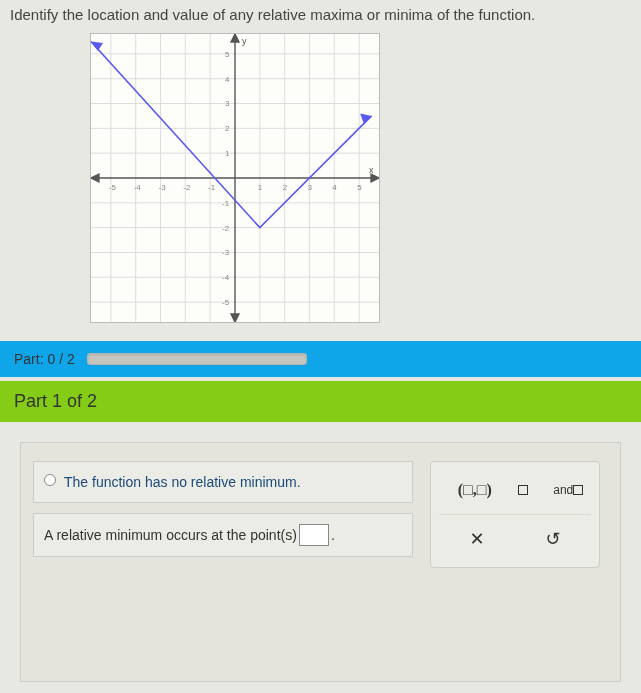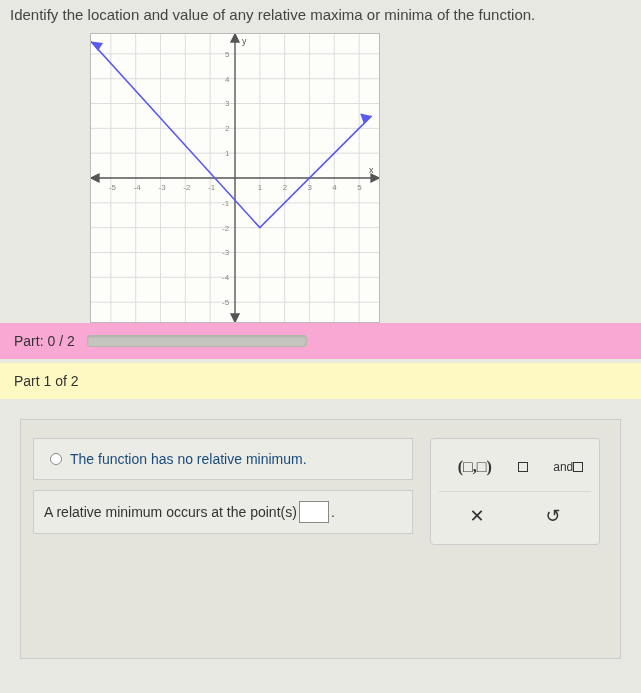--- a/index.html
+++ b/index.html
@@ -20,60 +20,61 @@
   .graph-container {
     margin-left: 90px;
     border: 1px solid #bbb;
     width: 290px;
     height: 290px;
     background: #fdfdfa;
     position: relative;
   }
   .graph-svg { width: 100%; height: 100%; display: block; }
   .part-bar {
-    background: #f9a8d4;
+    margin-top: 18px;
+    background: #0ea5e9;
     padding: 10px 14px;
     display: flex;
     align-items: center;
     gap: 12px;
   }
   .part-label { font-size: 14px; color: #333; }
   .progress-track {
     width: 220px;
     height: 12px;
     background: #c5c5bf;
     border-radius: 3px;
     border: 1px solid #b5b5af;
     box-shadow: inset 0 1px 2px rgba(0,0,0,0.1);
   }
   .part-header {
-    background: #fef9c3;
+    background: #84cc16;
     padding: 10px 14px;
-    font-size: 14px;
+    font-size: 18px;
     color: #333;
     margin-top: 4px;
   }
   .answer-area {
     background: #e4e4dd;
     margin: 20px;
     padding: 18px 12px 0 12px;
     border: 1px solid #ccc;
     position: relative;
     height: 240px;
   }
   .options-col {
     width: 380px;
   }
   .option-row {
     border: 1px solid #ccc;
     background: #ecece6;
-    padding: 12px 16px;
+    padding: 12px 10px;
     margin-bottom: 10px;
     display: flex;
-    align-items: center;
+    align-items: flex-start;
     gap: 8px;
   }
   .radio {
     width: 12px;
     height: 12px;
     border: 1px solid #888;
     border-radius: 50%;
     background: #fff;
     flex-shrink: 0;
   }

